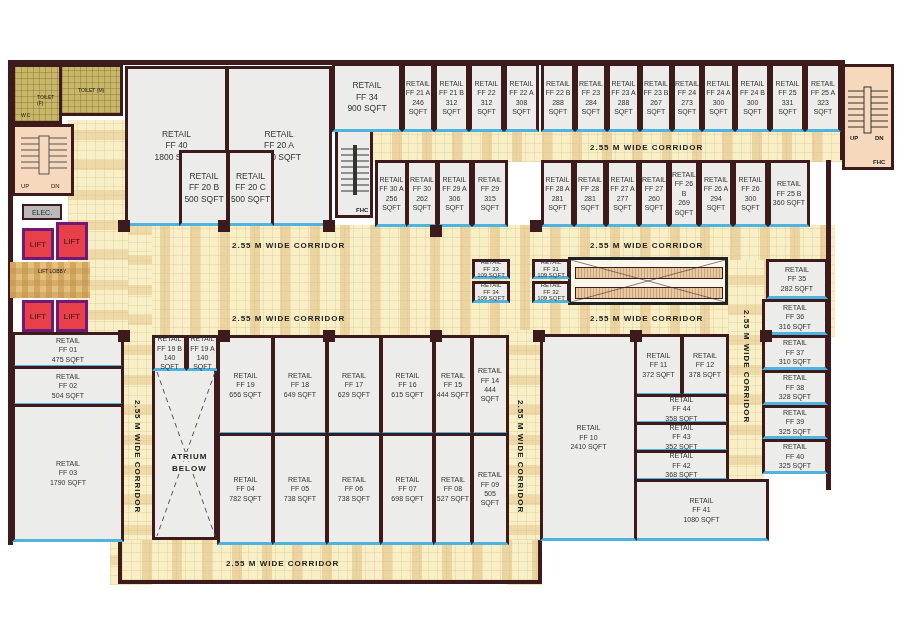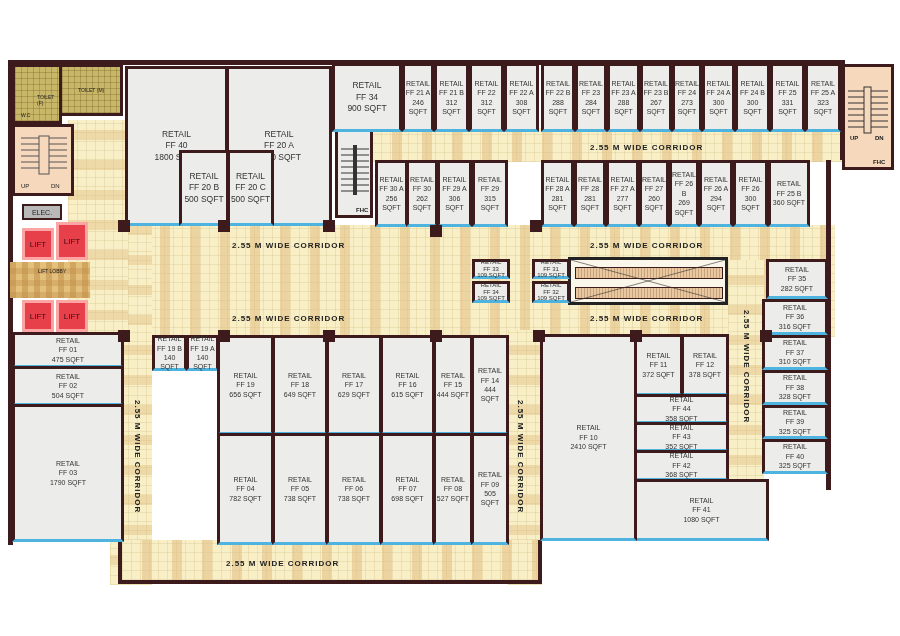--- a/index.html
+++ b/index.html
@@ -20,21 +20,21 @@
   .unit{background:#ececea;border:3px solid #3d1a1c;display:flex;flex-direction:column;align-items:center;justify-content:center;text-align:center;color:#333;line-height:1.35;}
   .unit.glass{border-bottom:3px solid #4fb3e0;}
   .unit .t{font-size:7px;}
   .unit.big .t{font-size:8.5px;}
   .unit.tiny .t{font-size:6px;line-height:1.1;}
   .lbl{font-size:8px;font-weight:bold;letter-spacing:1px;color:#222;white-space:nowrap;}
   .vlbl{writing-mode:vertical-rl;font-size:8px;font-weight:bold;letter-spacing:1px;color:#222;white-space:nowrap;}
   .col{background:#3d1a1c;}
   .atrium{background:#fbf6ea;border:3px solid #222;}
   .atrium svg{position:absolute;left:0;top:0;width:100%;height:100%;}
-  .lift{background:#e8404b;border:3px solid #fca5a5;color:#3a0d10;font-size:8px;display:flex;align-items:center;justify-content:center;}
+  .lift{background:#e8404b;border:3px solid #701a75;color:#3a0d10;font-size:8px;display:flex;align-items:center;justify-content:center;}
   .stair{background:#f6d8bd;border:3px solid #3d1a1c;}
   .toilet{background-color:#c8b768;background-image:repeating-linear-gradient(0deg,rgba(120,100,40,.35) 0 1px,transparent 1px 6px),repeating-linear-gradient(90deg,rgba(120,100,40,.35) 0 1px,transparent 1px 6px);border:3px solid #3d1a1c;}
   .elec{background:#b9b9b9;border:2px solid #3d1a1c;font-size:7px;color:#222;display:flex;align-items:center;justify-content:center;}
   .tag{font-size:6px;color:#222;}
   .esc{background:repeating-linear-gradient(90deg,#e8c8a0 0 2px,#c9a27a 2px 3px);border:1px solid #3d1a1c;}
 </style>
 </head>
 <body>
 
 <div id="plan">
@@ -133,20 +133,28 @@
 
   <div class="abs atrium" style="left:568px;top:257px;width:160px;height:48px;">
     <div class="abs esc" style="left:4px;top:7px;width:148px;height:12px;"></div>
     <div class="abs esc" style="left:4px;top:27px;width:148px;height:12px;"></div>
     <svg viewBox="0 0 100 100" preserveAspectRatio="none">
         <line x1="0" y1="0" x2="100" y2="100" stroke="#333" stroke-width="0.6" vector-effect="non-scaling-stroke"></line>
         <line x1="100" y1="0" x2="0" y2="100" stroke="#333" stroke-width="0.6" vector-effect="non-scaling-stroke"></line>
       </svg>
   </div>
 
+  <div class="abs" style="left:152px;top:370px;width:65px;height:170px;background:#ececea;border:3px solid #3d1a1c;border-top:none;">
+    <svg class="abs" style="left:0;top:0" width="62" height="168">
+        <line x1="2" y1="2" x2="60" y2="166" stroke="#555" stroke-dasharray="5,4"></line>
+        <line x1="60" y1="2" x2="2" y2="166" stroke="#555" stroke-dasharray="5,4"></line>
+      </svg>
+    <span class="abs lbl" style="left:16px;top:82px;background:#ececea;">ATRIUM</span>
+    <span class="abs lbl" style="left:17px;top:94px;background:#ececea;">BELOW</span>
+  </div>
 
   <div id="units">
       <div class="abs unit glass big" style="left: 125px; top: 66px; width: 103px; height: 160px;">
         <span class="t">RETAIL</span>
         <span class="t">FF 40</span>
         <span class="t">1800 SQFT</span>
       </div>
       <div class="abs unit glass big" style="left: 226px; top: 66px; width: 106px; height: 160px;">
         <span class="t">RETAIL</span>
         <span class="t">FF 20 A</span>

